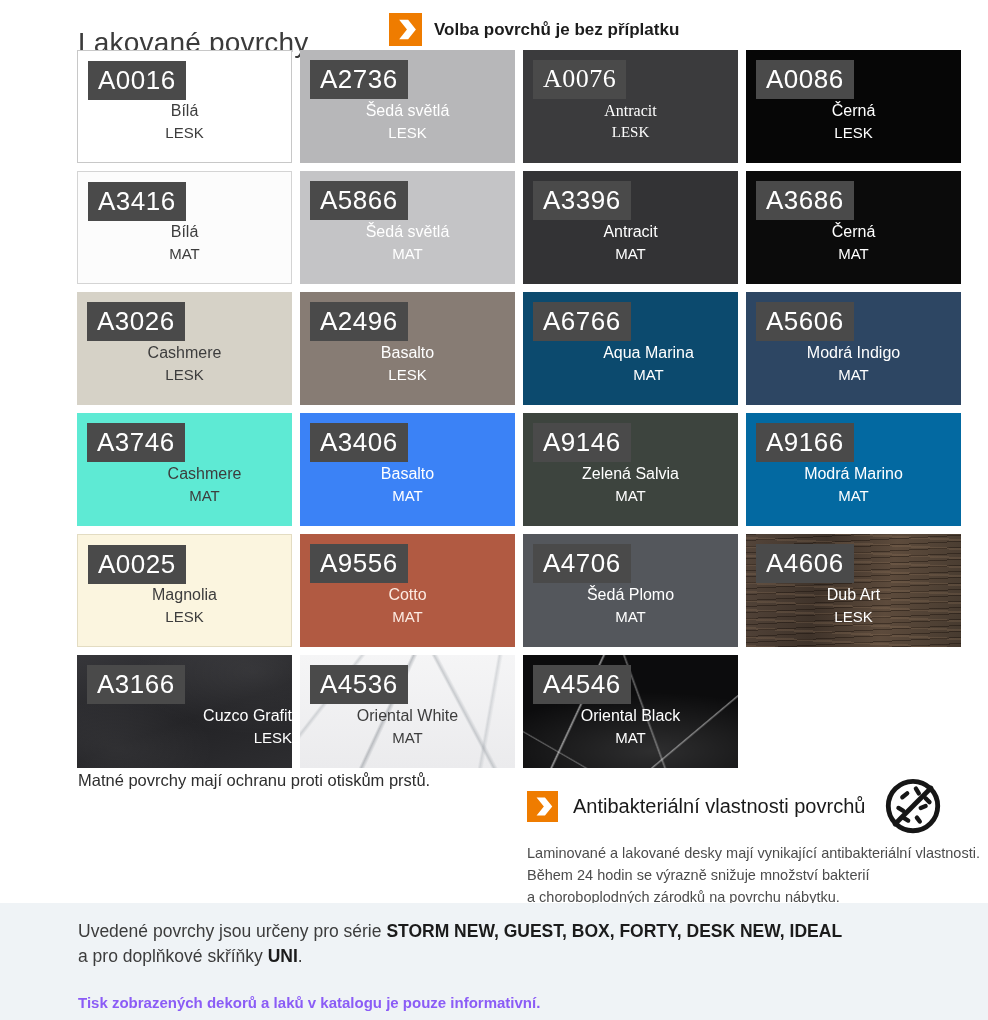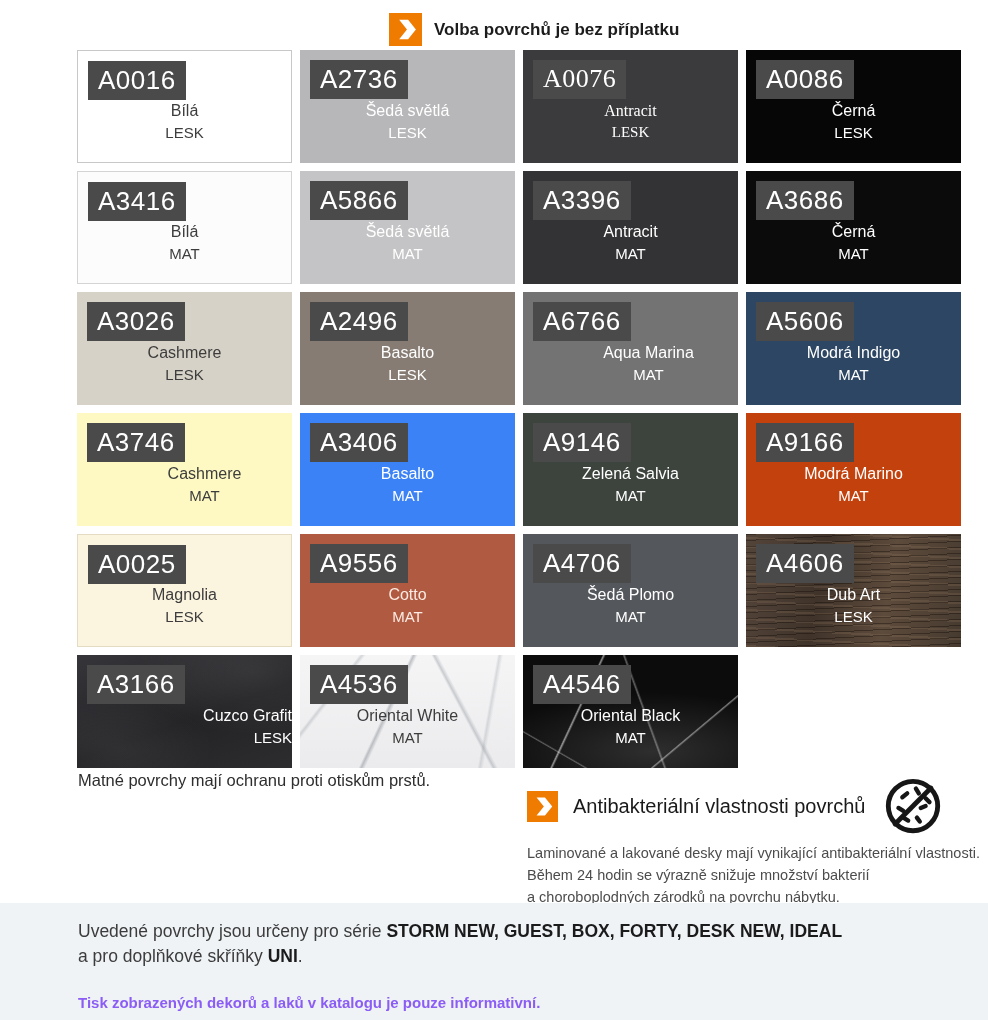--- a/index.html
+++ b/index.html
@@ -54,20 +54,21 @@
   .band{position:absolute;left:0;top:903px;width:988px;height:117px;background:#eff3f6;box-sizing:border-box;padding:16px 60px 0 78px;}
   .band .series-line{font-size:17.5px;line-height:1.42;color:#3c3c3c;margin:0;}
   .band .series-line b{color:#1b1b1b;}
   .band .print-note{margin-top:25px;font-size:15px;font-weight:bold;color:#8b5cf6;}
 </style>
 </head>
 <body>
 
 <div id="page">
 
+  <h1 class="page-title">Lakované povrchy</h1>
 
   <div class="top-note">
     <span class="arrow-badge">
       <svg width="33" height="33" viewBox="0 0 34 34">
           <path d="M10.5 7h9.2l8 10-8 10h-9.2l8-10z" fill="#ffffff"></path>
         </svg>
     </span>
     <span class="label">Volba povrchů je bez příplatku</span>
   </div>
 
@@ -125,51 +126,51 @@
       <span class="name">Cashmere</span>
       <span class="finish">LESK</span>
     </div>
 
     <div class="swatch" style="background: rgb(135, 124, 116); color: rgb(255, 255, 255);">
       <span class="code">A2496</span>
       <span class="name">Basalto</span>
       <span class="finish">LESK</span>
     </div>
 
-    <div class="swatch" style="background: #737373; color: rgb(255, 255, 255); padding-left: 36px;">
+    <div class="swatch" style="background: #0c4a6e; color: rgb(255, 255, 255); padding-left: 36px;">
       <span class="code">A6766</span>
       <span class="name">Aqua Marina</span>
       <span class="finish">MAT</span>
     </div>
 
     <div class="swatch" style="background: rgb(45, 70, 99); color: rgb(255, 255, 255);">
       <span class="code">A5606</span>
       <span class="name">Modrá Indigo</span>
       <span class="finish">MAT</span>
     </div>
 
-    <div class="swatch" style="background: #fef9c3; color: rgb(61, 61, 61); padding-left: 40px;">
+    <div class="swatch" style="background: #5eead4; color: rgb(61, 61, 61); padding-left: 40px;">
       <span class="code">A3746</span>
       <span class="name">Cashmere</span>
       <span class="finish">MAT</span>
     </div>
 
     <div class="swatch" style="background: #3b82f6; color: rgb(255, 255, 255);">
       <span class="code">A3406</span>
       <span class="name">Basalto</span>
       <span class="finish">MAT</span>
     </div>
 
     <div class="swatch" style="background: rgb(61, 68, 62); color: rgb(255, 255, 255);">
       <span class="code">A9146</span>
       <span class="name">Zelená Salvia</span>
       <span class="finish">MAT</span>
     </div>
 
-    <div class="swatch" style="background: #c2410c; color: rgb(255, 255, 255);">
+    <div class="swatch" style="background: #0369a1; color: rgb(255, 255, 255);">
       <span class="code">A9166</span>
       <span class="name">Modrá Marino</span>
       <span class="finish">MAT</span>
     </div>
 
     <div class="swatch" style="background: rgb(251, 245, 223); border: 1px solid rgb(227, 220, 194); color: rgb(61, 61, 61);">
       <span class="code">A0025</span>
       <span class="name">Magnolia</span>
       <span class="finish">LESK</span>
     </div>

